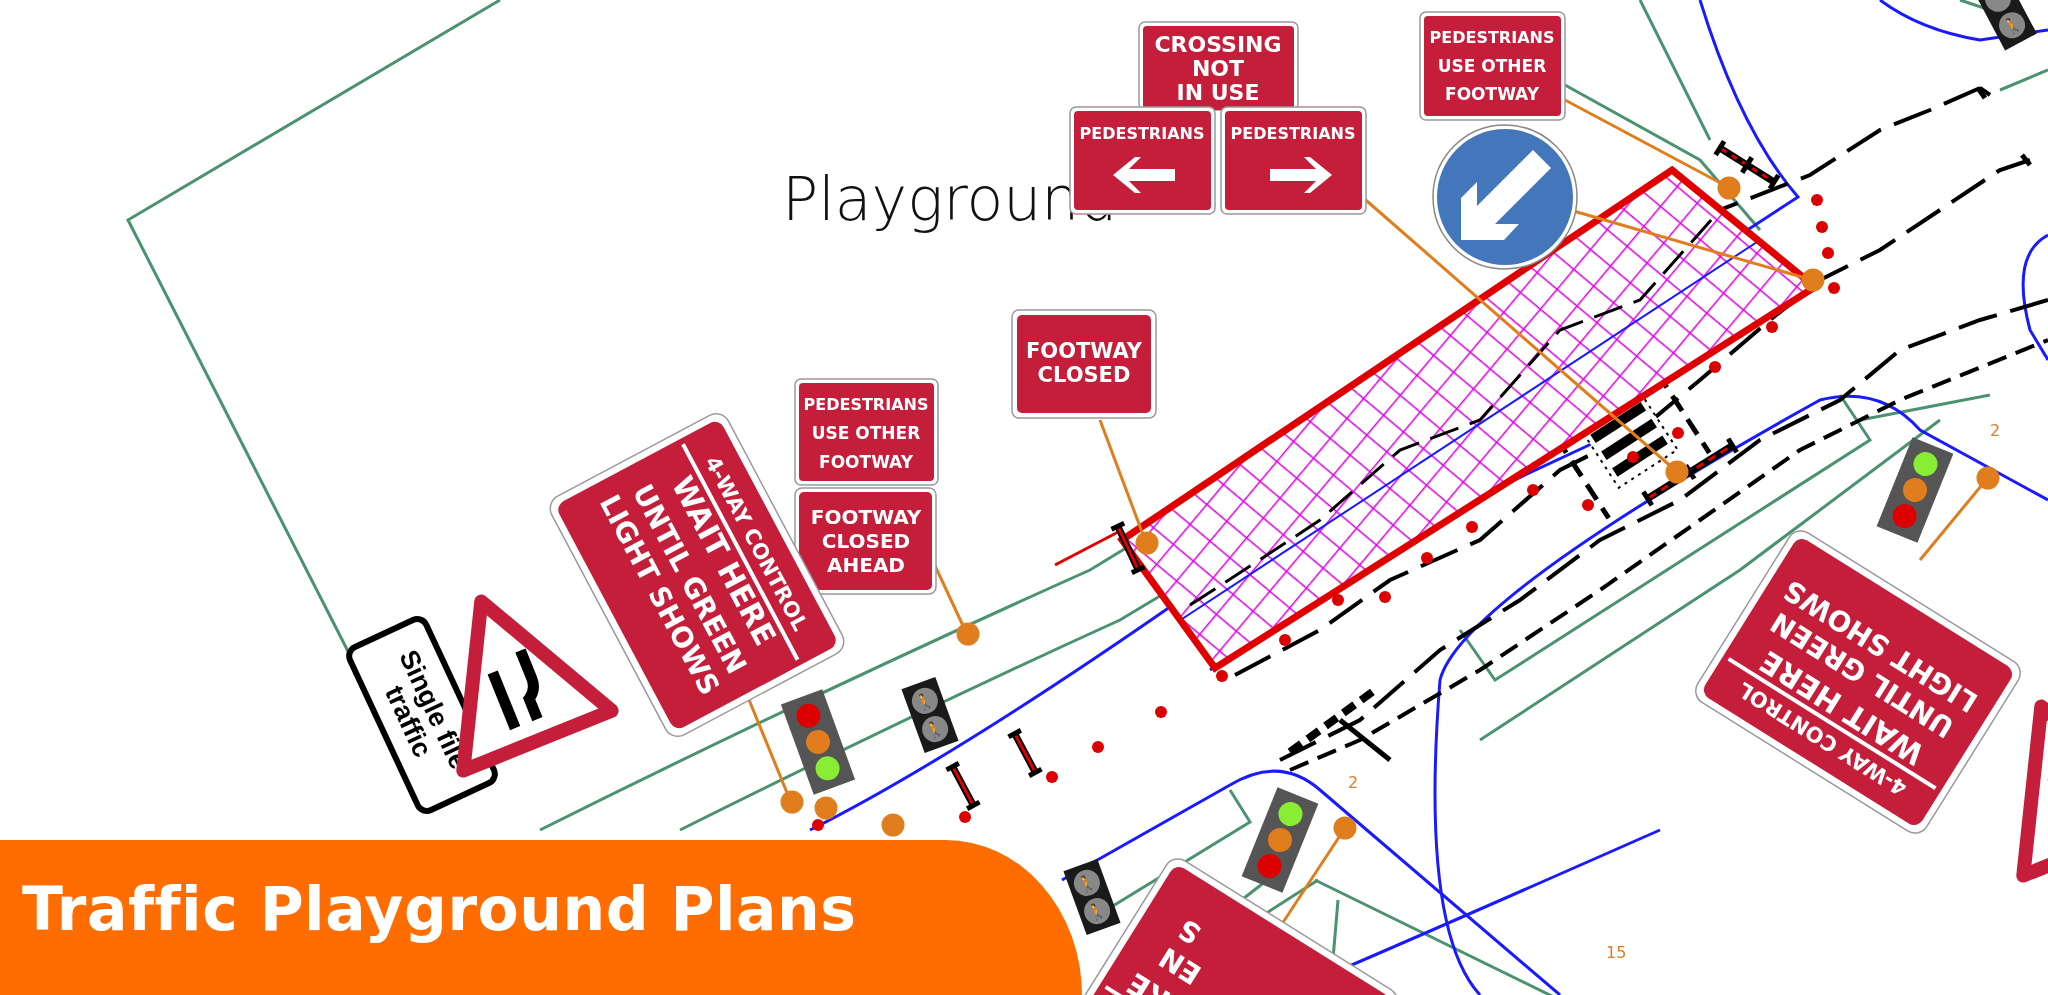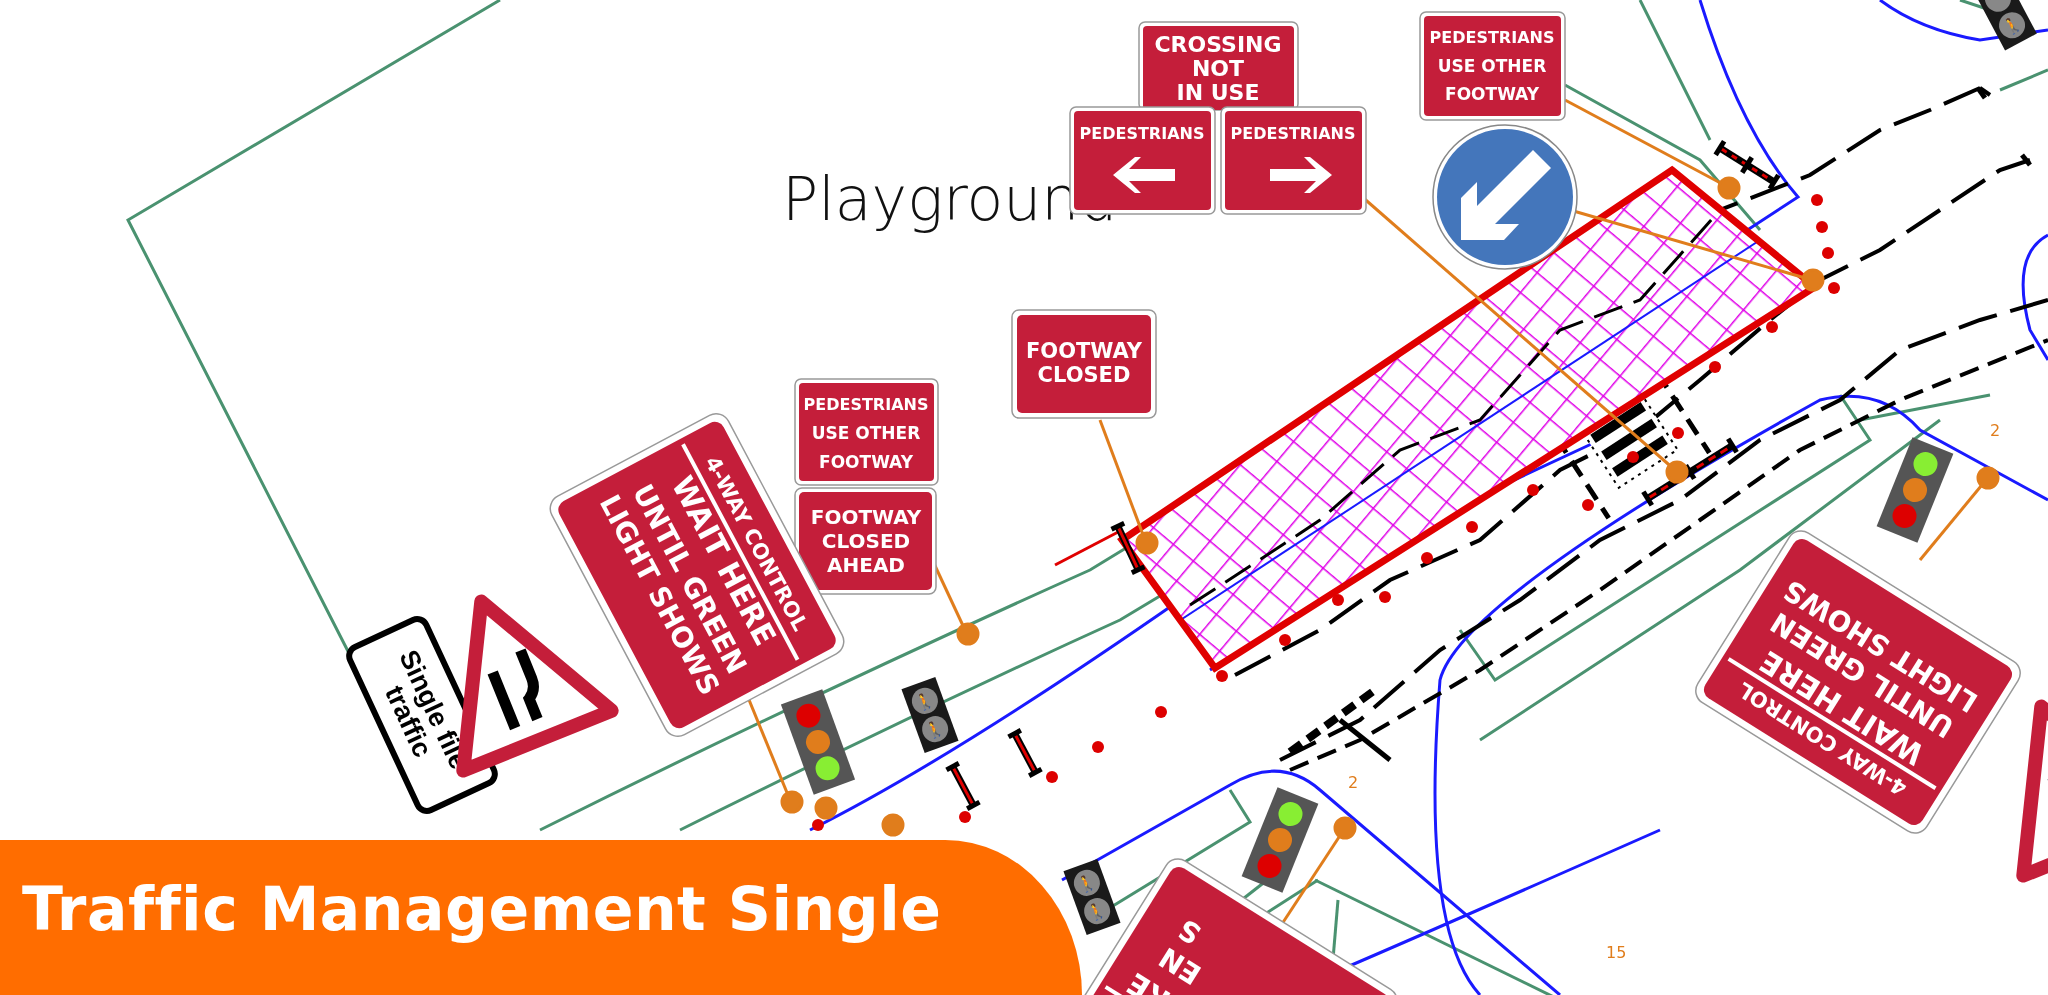--- a/index.html
+++ b/index.html
@@ -330,13 +330,13 @@
   </g>
   <g transform="translate(2005,12) rotate(-28)">
     <rect x="-18" y="-34" width="36" height="68" fill="#1a1a1a"></rect>
     <circle cx="0" cy="-15" r="13" fill="#888"></circle>
     <circle cx="0" cy="15" r="13" fill="#888"></circle>
     <text x="0" y="21" font-size="16" fill="#88ee33" text-anchor="middle">🚶</text>
   </g>
 </svg>
 
 <div class="banner"></div>
-<div class="banner-title">Traffic Management Single</div>
+<div class="banner-title">Traffic Playground Plans</div>
 
 </body></html>

